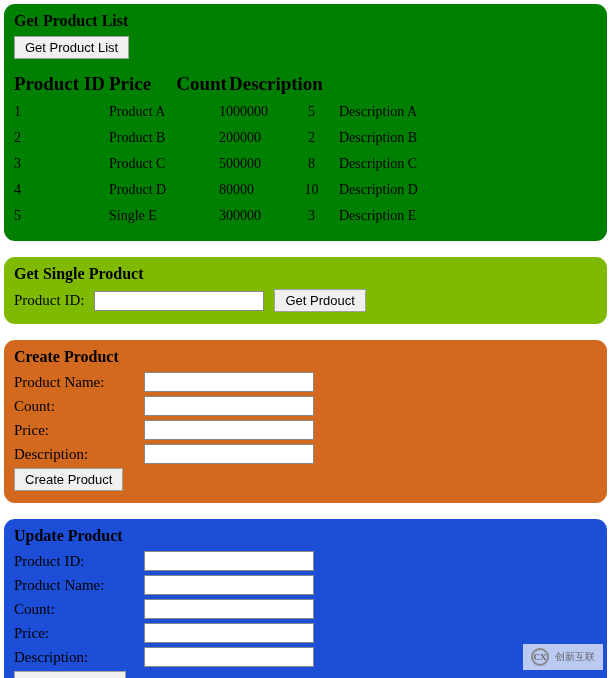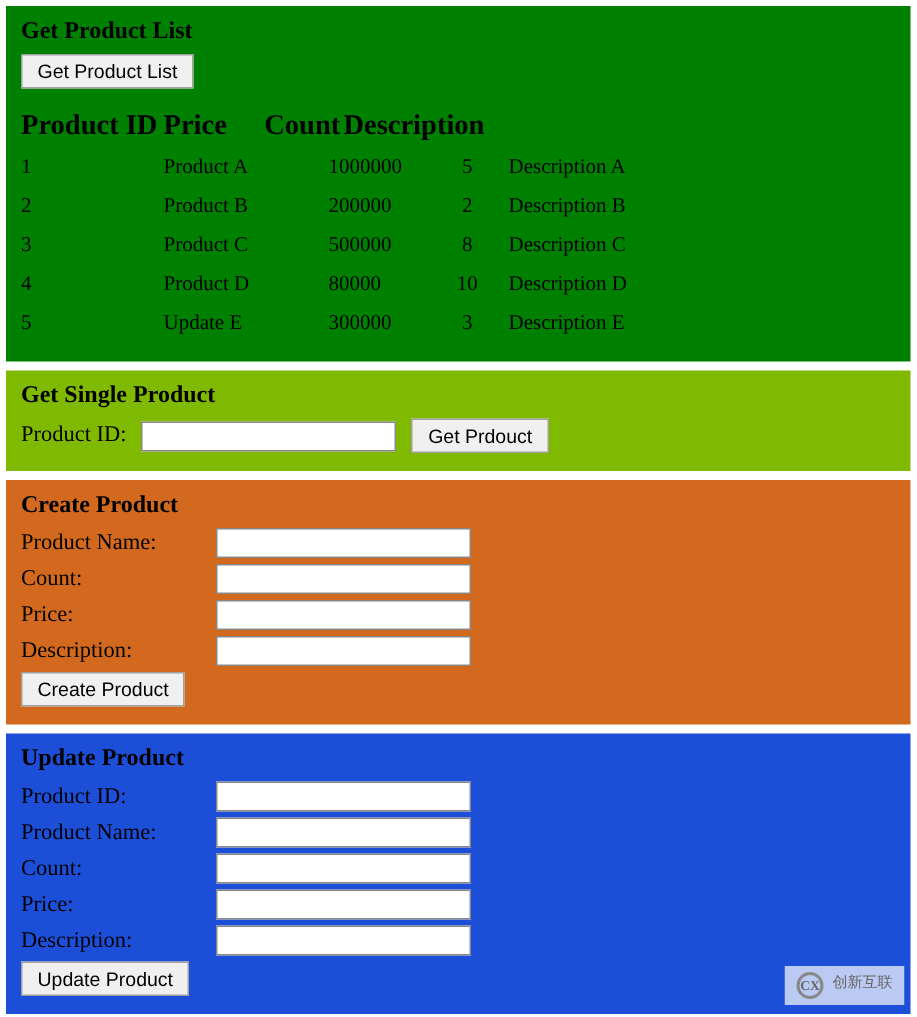--- a/index.html
+++ b/index.html
@@ -9,21 +9,22 @@
     }
     body {
       font-family: "Microsoft YaHei", "SimSun", serif;
       font-size: 14px;
       background: #fff;
       padding: 4px;
       width: 611px;
     }
     .panel {
       padding: 8px 10px 12px 10px;
-      margin-bottom: 6px;
+      margin-bottom: 16px;
+      border-radius: 11px;
     }
     .panel h2 {
       font-size: 16px;
       font-weight: bold;
       margin-bottom: 6px;
       font-family: "SimSun", serif;
     }
     .panel-green {
       background: #008000;
     }
@@ -104,21 +105,21 @@
     .form-row input[type="text"] {
       width: 170px;
     }
     .watermark {
       position: fixed;
       bottom: 8px;
       right: 8px;
       background: rgba(255,255,255,0.7);
       padding: 4px 8px;
       display: flex;
-      align-items: flex-start;
+      align-items: center;
       gap: 6px;
       font-size: 10px;
       color: #666;
     }
     .watermark-logo {
       width: 18px;
       height: 18px;
       border: 2px solid #888;
       border-radius: 50%;
       display: flex;
@@ -166,21 +167,21 @@
         </div>
         <div class="table-row">
           <div class="col-id">4</div>
           <div class="col-name">Product D</div>
           <div class="col-price">80000</div>
           <div class="col-count">10</div>
           <div class="col-desc">Description D</div>
         </div>
         <div class="table-row">
           <div class="col-id">5</div>
-          <div class="col-name">Update E</div>
+          <div class="col-name">Single E</div>
           <div class="col-price">300000</div>
           <div class="col-count">3</div>
           <div class="col-desc">Description E</div>
         </div>
       </div>
   </div>
 </div>
 
 <div class="panel panel-lightgreen">
   <h2>Get Single Product</h2>

